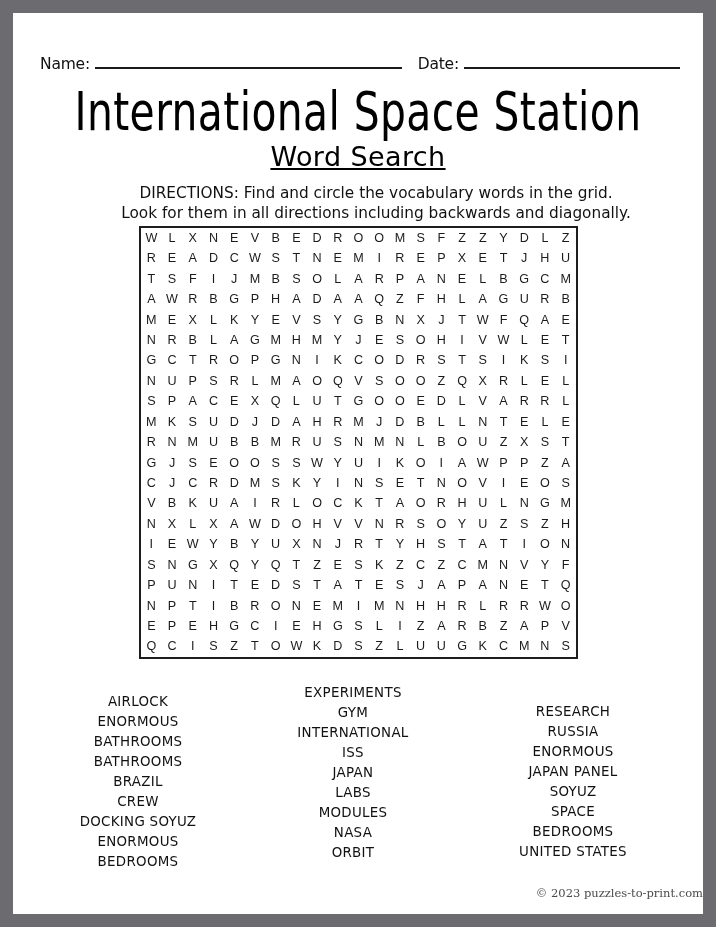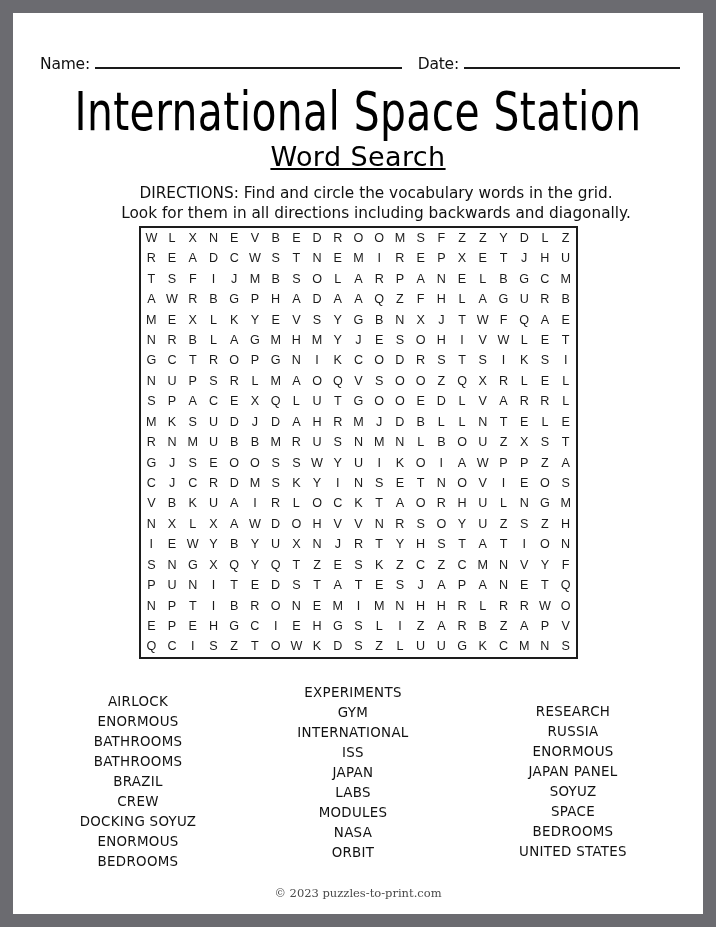--- a/index.html
+++ b/index.html
@@ -154,21 +154,21 @@
   .wl-col.col-2 { width: 210px; padding-top: 0px; }
   .wl-col.col-3 { width: 220px; padding-top: 19px; }
   .wl-word { white-space: nowrap; }
 
   
   .footer {
     position: absolute;
     left: 0;
     top: 873px;
     width: 690px;
-    text-align: center;
+    text-align: right;
     font-family: "DejaVu Serif", serif;
     font-size: 11.5px;
     color: #4a4a4a;
   }
 </style>
 </head>
 <body>
 
 <div id="page">
 

